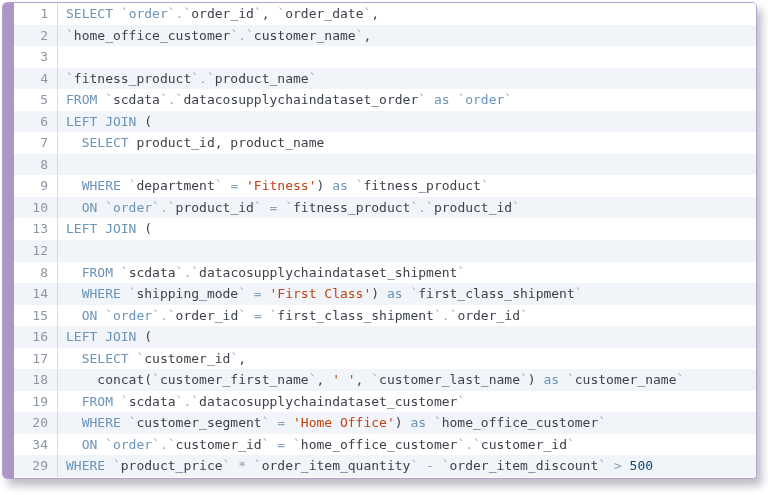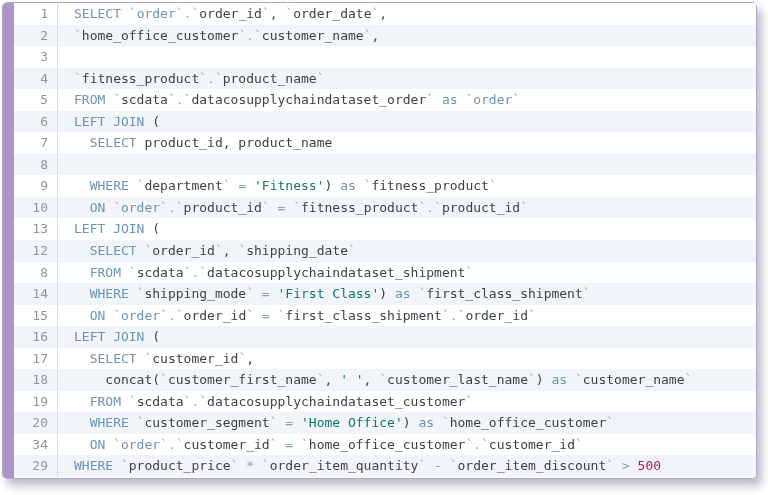--- a/index.html
+++ b/index.html
@@ -17,27 +17,27 @@
   .accent-bar { width:11px; flex-shrink:0; background:#ac96c8; }
   .code-area {
     flex:1; font-size:13px; overflow:hidden; background:#ffffff;
   }
   .code-row { display:flex; height:21.55px; line-height:21.55px; background:#ffffff; }
   .code-row:nth-child(even) { background:#f1f5f9; }
   .gutter-cell {
     width:44px; flex-shrink:0; text-align:right; padding-right:9px;
     color:#9095a2; border-right:1px solid #d8dbe2;
   }
-  .code-cell { padding-left:8px; white-space:pre; color:#3d424a;margin-left:8px; }
+  .code-cell { padding-left:8px; white-space:pre; color:#3d424a; }
   .tk-k { color:#6b94b8; }   
   .tk-i { color:#3d424a; }   
   .tk-t { color:#9fadbd; }   
   .tk-o { color:#8aa3b8; }   
-  .tk-s { color:#0f766e; }   
-  .tk-n { color:#be185d; }   
+  .tk-s { color:#c2410c; }   
+  .tk-n { color:#0c4a6e; }   
 </style>
 </head>
 <body>
 
 <div class="editor-window">
   <div class="accent-bar"></div>
   <div class="code-area">
       <div class="code-row">
         <div class="gutter-cell">1</div>
         <div class="code-cell"><span class="tk-k">SELECT</span><span class="tk-i"> </span><span class="tk-t">`</span><span class="tk-k">order</span><span class="tk-t">`.`</span><span class="tk-i">order_id</span><span class="tk-t">`</span><span class="tk-i">, </span><span class="tk-t">`</span><span class="tk-i">order_date</span><span class="tk-t">`</span><span class="tk-i">,</span></div>
@@ -75,21 +75,20 @@
       <div class="code-row">
         <div class="gutter-cell">10</div>
         <div class="code-cell"><span class="tk-i">  </span><span class="tk-k">ON</span><span class="tk-i"> </span><span class="tk-t">`</span><span class="tk-k">order</span><span class="tk-t">`.`</span><span class="tk-i">product_id</span><span class="tk-t">`</span><span class="tk-i"> </span><span class="tk-o">=</span><span class="tk-i"> </span><span class="tk-t">`</span><span class="tk-i">fitness_product</span><span class="tk-t">`.`</span><span class="tk-i">product_id</span><span class="tk-t">`</span></div>
       </div>
       <div class="code-row">
         <div class="gutter-cell">13</div>
         <div class="code-cell"><span class="tk-k">LEFT JOIN</span><span class="tk-i"> (</span></div>
       </div>
       <div class="code-row">
         <div class="gutter-cell">12</div>
-        <div class="code-cell"><span class="tk-i">  </span><span class="tk-k">SELECT</span><span class="tk-i"> </span><span class="tk-t">`</span><span class="tk-i">order_id</span><span class="tk-t">`</span><span class="tk-i">, </span><span class="tk-t">`</span><span class="tk-i">shipping_date</span><span class="tk-t">`</span></div>
       </div>
       <div class="code-row">
         <div class="gutter-cell">8</div>
         <div class="code-cell"><span class="tk-i">  </span><span class="tk-k">FROM</span><span class="tk-i"> </span><span class="tk-t">`</span><span class="tk-i">scdata</span><span class="tk-t">`.`</span><span class="tk-i">datacosupplychaindataset_shipment</span><span class="tk-t">`</span></div>
       </div>
       <div class="code-row">
         <div class="gutter-cell">14</div>
         <div class="code-cell"><span class="tk-i">  </span><span class="tk-k">WHERE</span><span class="tk-i"> </span><span class="tk-t">`</span><span class="tk-i">shipping_mode</span><span class="tk-t">`</span><span class="tk-i"> </span><span class="tk-o">=</span><span class="tk-i"> </span><span class="tk-s">'First Class'</span><span class="tk-i">) </span><span class="tk-k">as</span><span class="tk-i"> </span><span class="tk-t">`</span><span class="tk-i">first_class_shipment</span><span class="tk-t">`</span></div>
       </div>
       <div class="code-row">

